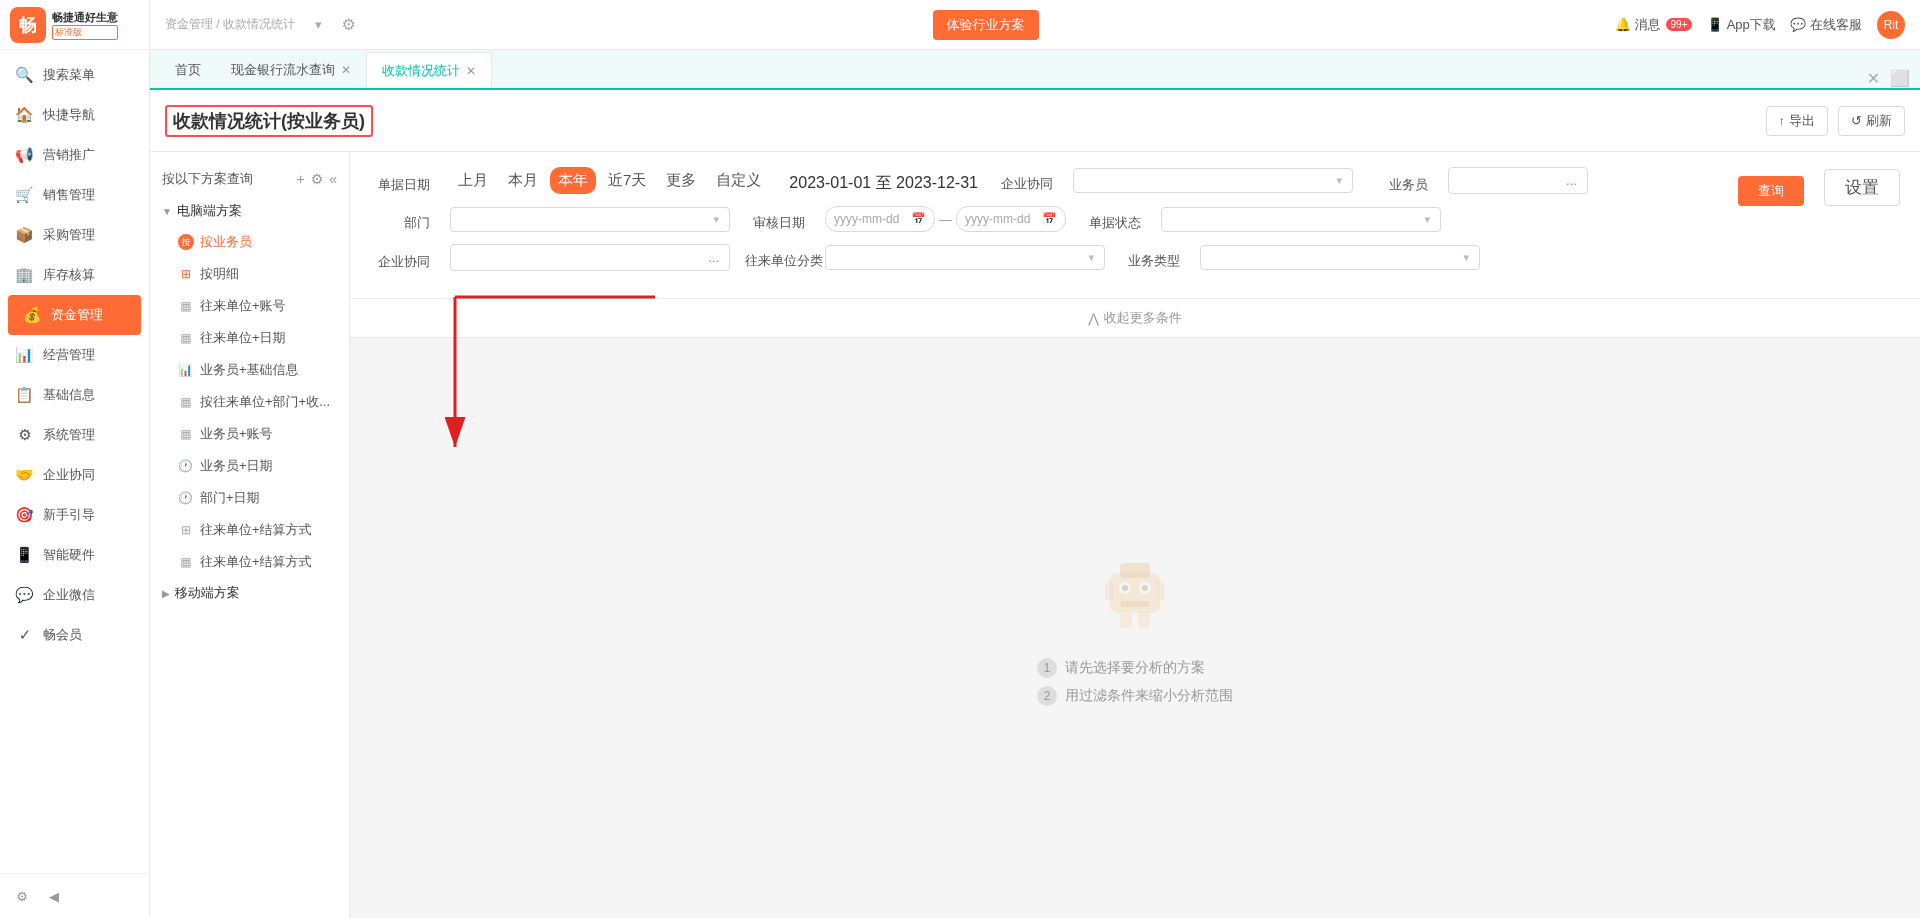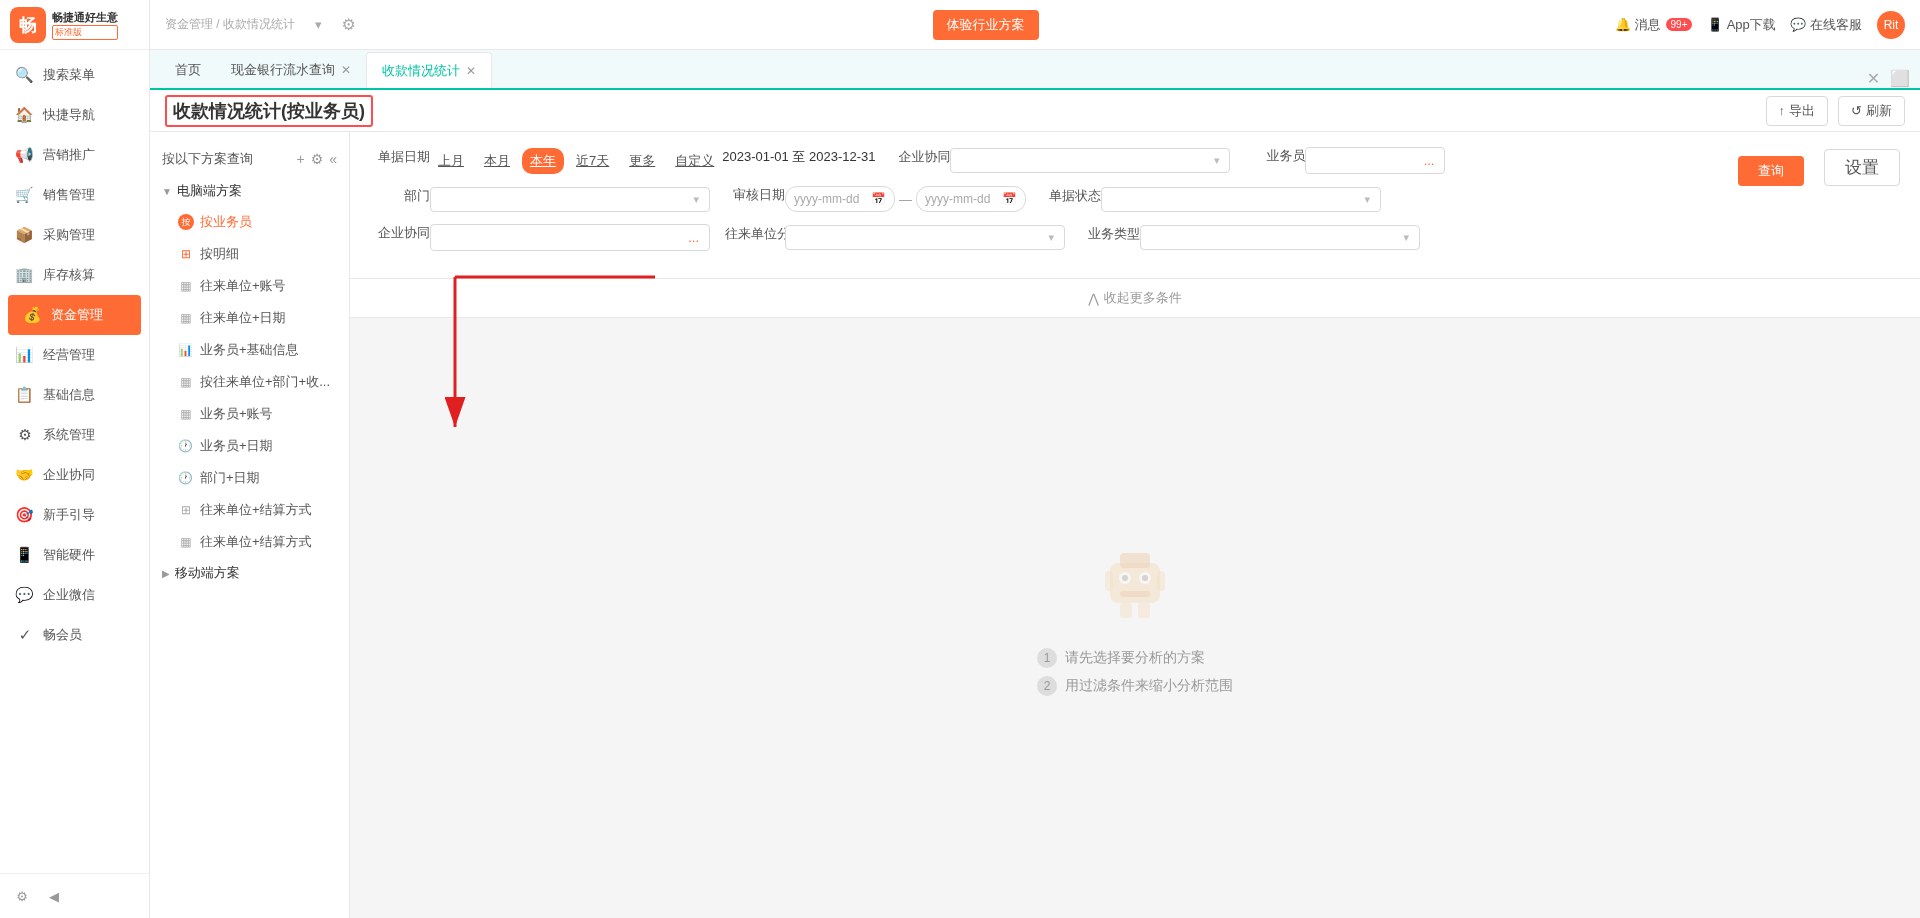--- a/index.html
+++ b/index.html
@@ -32,21 +32,21 @@
     
     .tab-bar { height: 40px; background: #f0fafa; border-bottom: 2px solid #00c5a3; display: flex; align-items: flex-end; padding: 0 0 0 10px; }
     .tab { height: 36px; padding: 0 15px; display: flex; align-items: center; cursor: pointer; font-size: 13px; color: #555; border-radius: 4px 4px 0 0; gap: 6px; }
     .tab.active { background: #fff; color: #00c5a3; border: 1px solid #e8e8e8; border-bottom: none; }
     .tab-close { color: #999; font-size: 12px; cursor: pointer; }
 
     
     .page-content { flex: 1; display: flex; flex-direction: column; overflow: hidden; }
 
     
-    .page-title-bar { height: 42px; background: #fff; border-bottom: 1px solid #e8e8e8; display: flex; align-items: center; padding: 0 15px; justify-content: space-between; }
+    .page-title-bar { height: 62px; background: #fff; border-bottom: 1px solid #e8e8e8; display: flex; align-items: center; padding: 0 15px; justify-content: space-between; }
     .page-title-text { font-size: 18px; font-weight: bold; color: #333; border: 2px solid #ff4d4f; border-radius: 3px; padding: 2px 8px; }
     .title-actions { display: flex; gap: 10px; align-items: center; }
     .btn-export, .btn-refresh { background: none; border: 1px solid #d9d9d9; border-radius: 4px; padding: 5px 12px; cursor: pointer; color: #555; font-size: 13px; display: flex; align-items: center; gap: 4px; }
 
     
     .body-area { flex: 1; display: flex; overflow: hidden; }
 
     
     .left-panel { width: 200px; background: #fff; border-right: 1px solid #e8e8e8; padding: 10px 0; overflow-y: auto; }
     .panel-header { display: flex; align-items: center; justify-content: space-between; padding: 8px 12px; font-size: 13px; color: #555; text-align: right; }
@@ -57,27 +57,27 @@
     .scheme-group-title .arrow { margin-right: 5px; font-size: 10px; color: #999; }
     .scheme-item { display: flex; align-items: center; padding: 7px 12px 7px 28px; font-size: 13px; color: #555; cursor: pointer; gap: 6px; }
     .scheme-item.active { color: #ff6b35; }
     .scheme-item .item-icon { width: 16px; height: 16px; display: flex; align-items: center; justify-content: center; font-size: 12px; }
     .item-icon-circle { width: 16px; height: 16px; background: #ff6b35; border-radius: 50%; display: flex; align-items: center; justify-content: center; color: #fff; font-size: 9px; }
 
     
     .right-content { flex: 1; display: flex; flex-direction: column; background: #f5f5f5; overflow: hidden; }
     .filter-area { background: #fff; margin: 0; padding: 15px 20px; border-bottom: 1px solid #e8e8e8; }
     .filter-row { display: flex; align-items: center; gap: 15px; margin-bottom: 12px; flex-wrap: wrap; }
-    .filter-item { display: flex; align-items: flex-start; gap: 0; }
+    .filter-item { display: flex; align-items: flex-end; gap: 20px; }
     .filter-label { color: #555; font-size: 13px; white-space: nowrap; width: 60px; text-align: right; }
     .filter-control { border: 1px solid #d9d9d9; border-radius: 4px; padding: 5px 10px; font-size: 13px; color: #333; background: #fff; min-width: 180px; display: flex; align-items: center; justify-content: space-between; }
     .filter-control-wide { min-width: 280px; }
-    .filter-date-btn { padding: 4px 8px; font-size: 13px; border: none; background: none; cursor: pointer; color: #555; text-decoration: underline; }
+    .filter-date-btn { padding: 4px 8px; font-size: 15px; border: none; background: none; cursor: pointer; color: #555; }
     .filter-date-btn.active { background: #ff6b35; color: #fff; border-radius: 10px; }
-    .date-range { font-size: 13px; color: #333; }
+    .date-range { font-size: 16px; color: #333; }
     .chevron-down { color: #bbb; font-size: 11px; }
     .filter-more-btn { color: #ff6b35; cursor: pointer; font-size: 13px; }
     .collapse-bar { text-align: center; padding: 10px; color: #999; font-size: 13px; cursor: pointer; background: #fff; border-bottom: 1px solid #e8e8e8; display: flex; align-items: center; justify-content: center; gap: 5px; }
     .action-btns { display: flex; flex-direction: row; gap: 20px; align-items: flex-end; justify-content: flex-start; }
     .btn-query { background: #ff6b35; color: #fff; border: none; border-radius: 4px; padding: 6px 20px; cursor: pointer; font-size: 13px; }
     .btn-settings { background: #fff; color: #555; border: 1px solid #d9d9d9; border-radius: 4px; padding: 6px 20px; cursor: pointer; font-size: 17px; }
 
     .data-area { flex: 1; display: flex; flex-direction: column; align-items: center; justify-content: center; background: #f5f5f5; padding: 20px; }
     .data-empty { display: flex; flex-direction: column; align-items: center; gap: 15px; }
     .empty-icon { width: 100px; height: 100px; opacity: 0.4; }

